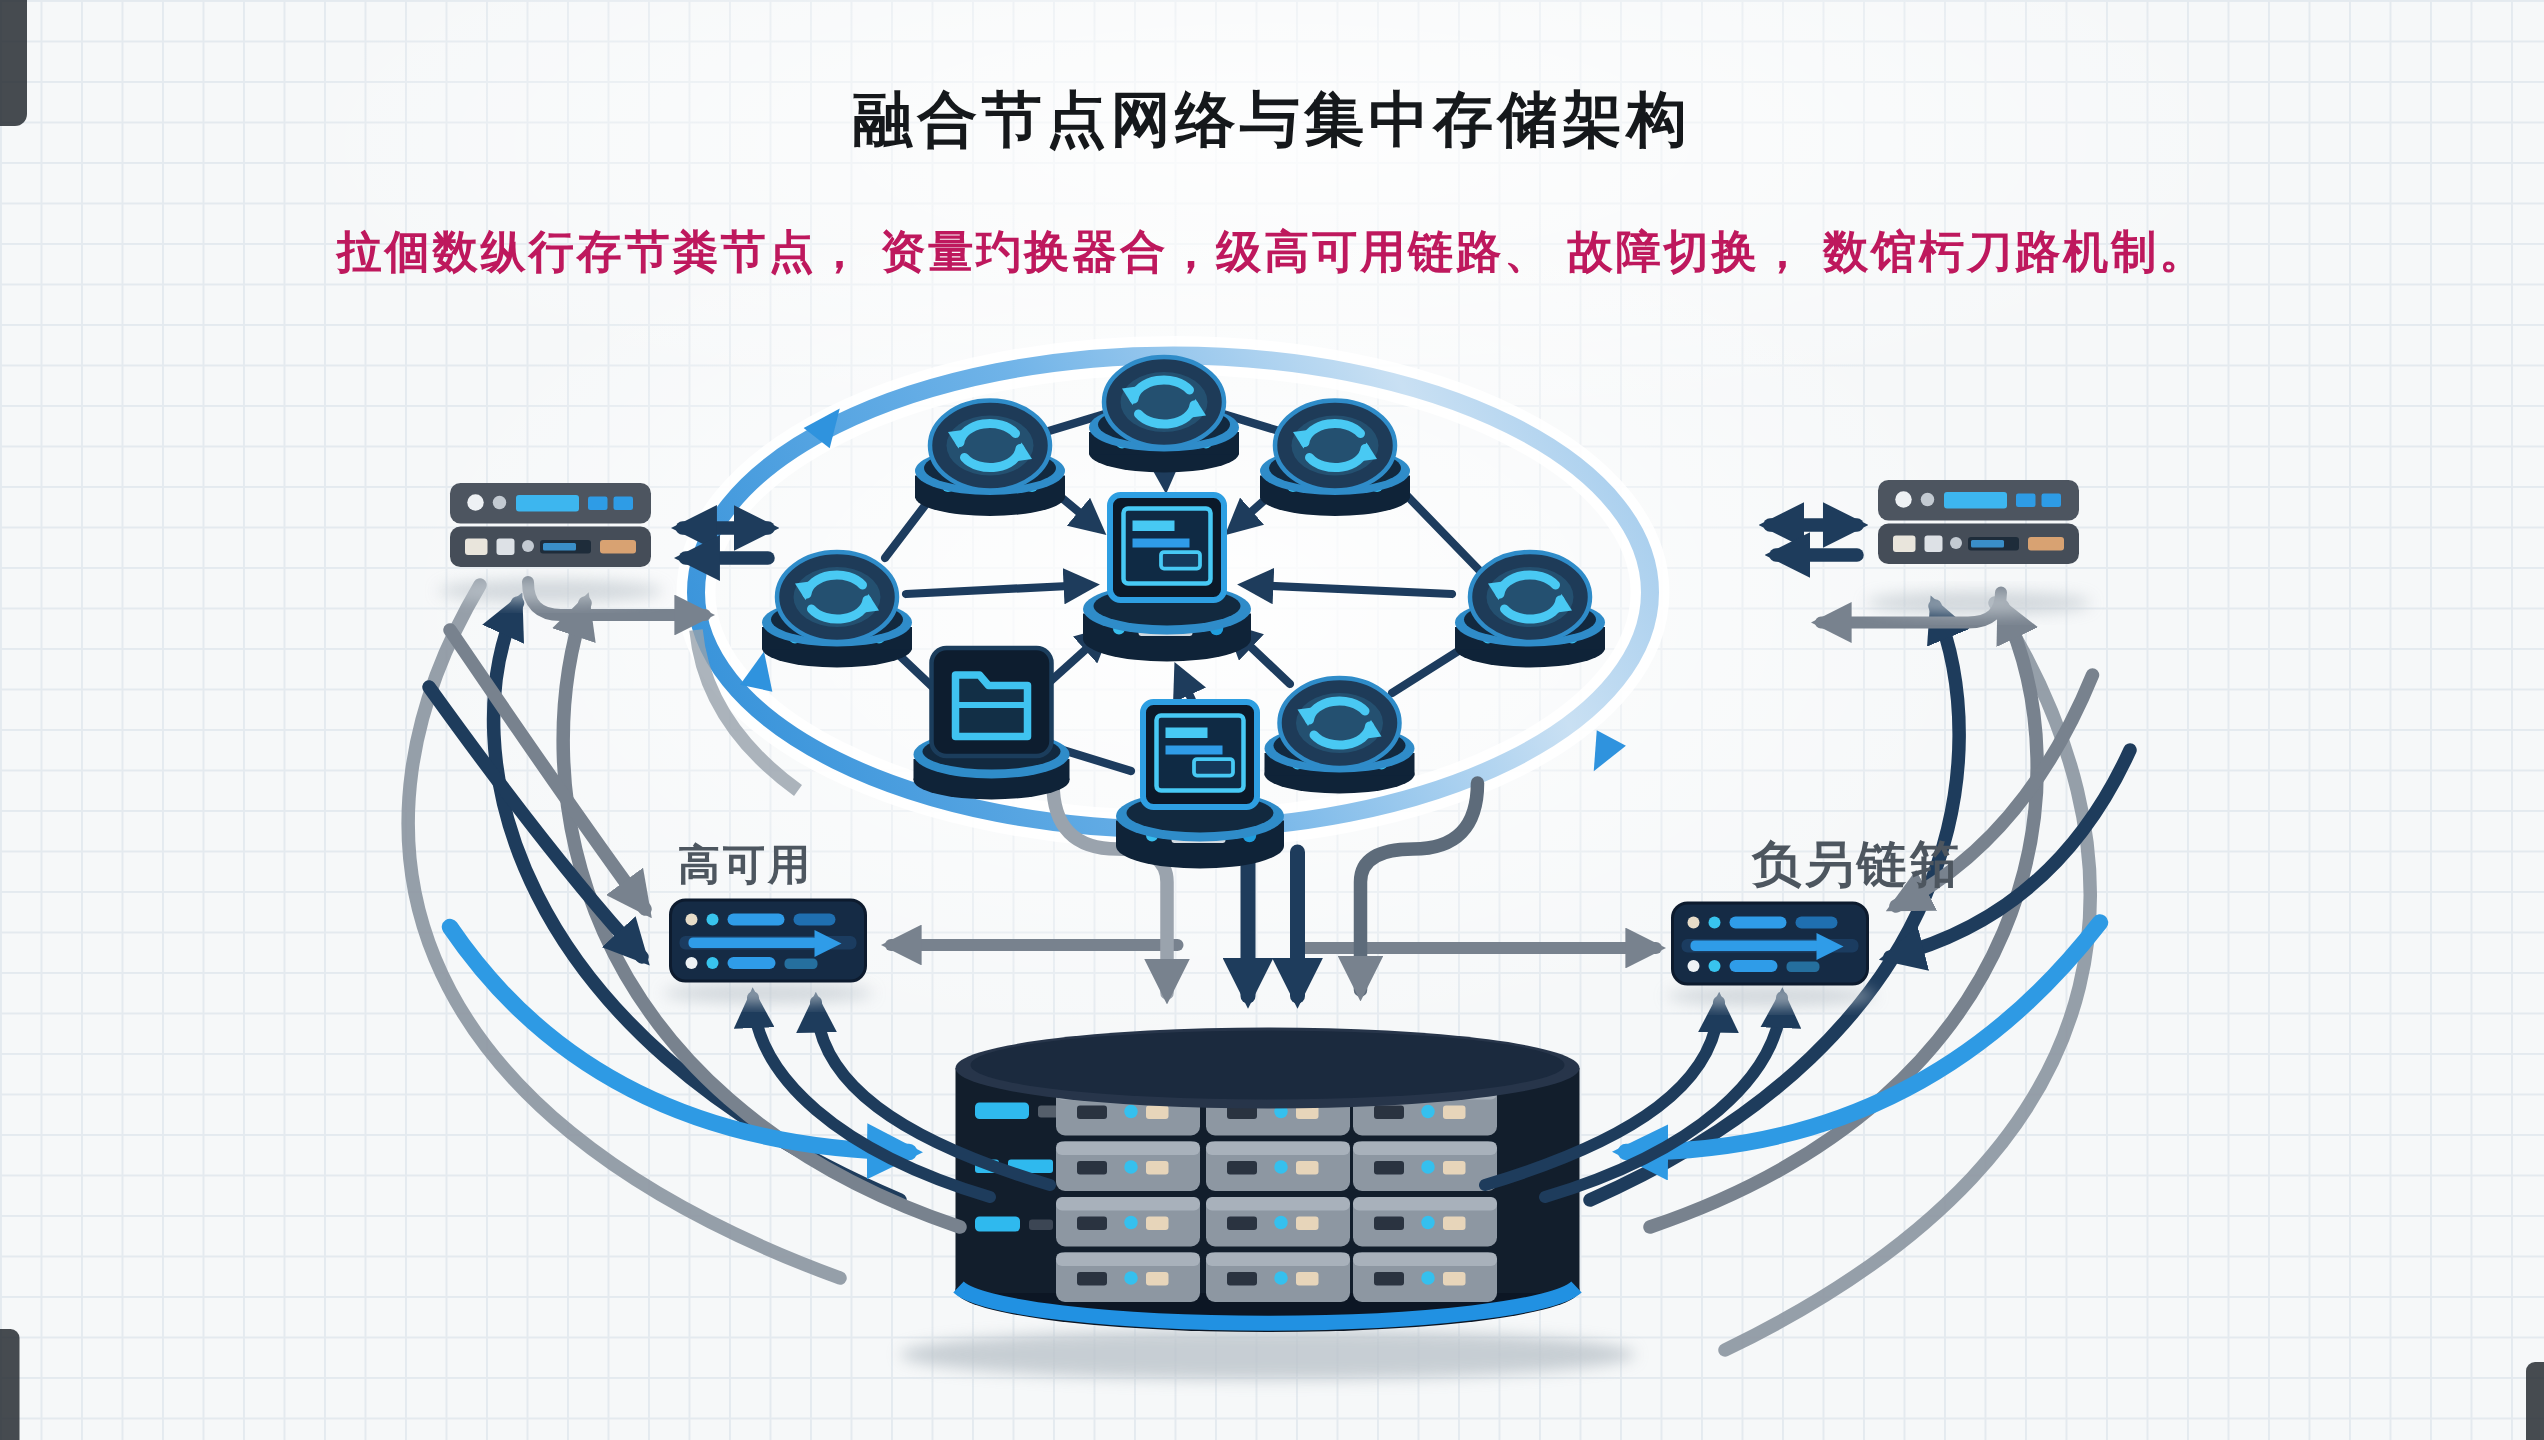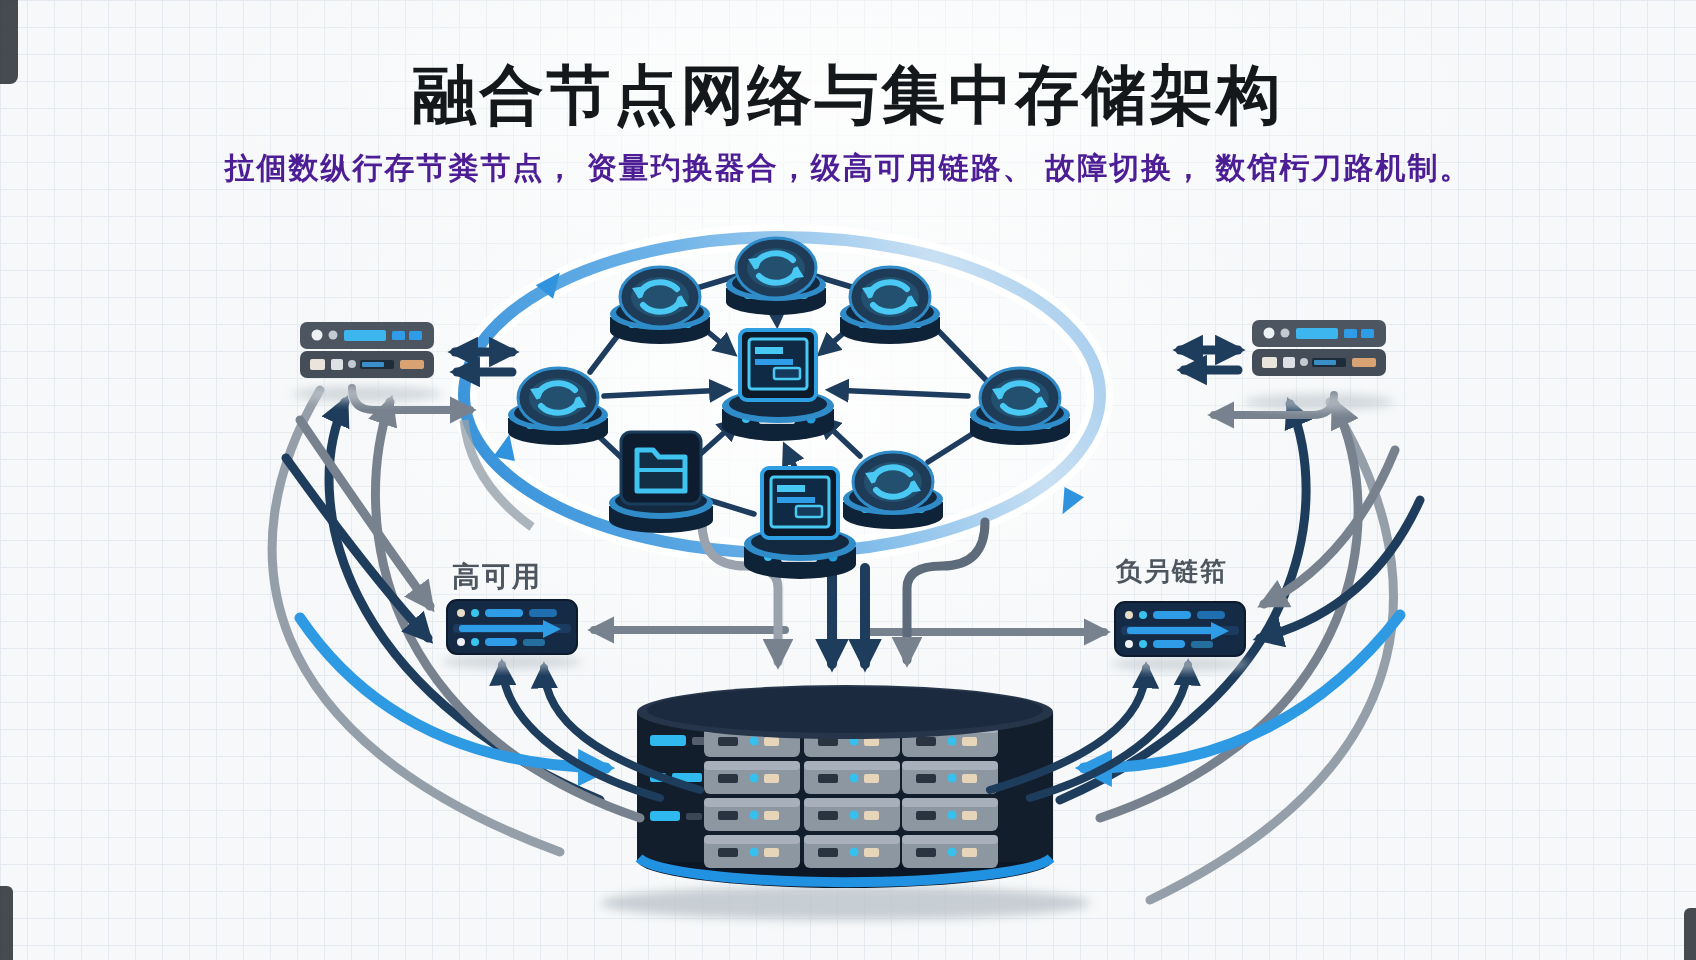--- a/index.html
+++ b/index.html
@@ -7,27 +7,27 @@
   .stage{position:absolute;inset:0;width:1696px;height:960px;background:#f6f8f9;}
   .gridpaper{position:absolute;inset:0;
     background-image:
       linear-gradient(#dfe6ec 1px, transparent 1px),
       linear-gradient(90deg,#dfe6ec 1px, transparent 1px);
     background-size:27px 27px;opacity:.75;}
   .wash{position:absolute;inset:0;
     background:radial-gradient(ellipse 760px 420px at 47% 42%, rgba(255,255,255,.95), rgba(255,255,255,0) 72%),
                radial-gradient(ellipse 900px 260px at 50% 10%, rgba(255,255,255,.85), rgba(255,255,255,0) 75%);}
   .title{position:absolute;left:0;right:0;top:52px;text-align:center;
-    font-size:64px;font-weight:900;color:#15181b;letter-spacing:3px;}
+    font-size:40px;font-weight:900;color:#15181b;letter-spacing:3px;}
   .subtitle{position:absolute;left:0;right:0;top:148px;text-align:center;
-    font-size:30px;font-weight:700;color:#4c1d95;letter-spacing:2px;}
+    font-size:30px;font-weight:700;color:#be185d;letter-spacing:2px;}
   .lbl{position:absolute;font-weight:700;color:#4d565f;letter-spacing:2px;}
   .lbl-lb{left:283px;top:252px;font-size:34px;}
   .lbl-ha{left:452px;top:558px;font-size:28px;}
-  .lbl-link{left:1116px;top:554px;font-size:26px;}
+  .lbl-link{left:1168px;top:554px;font-size:33px;}
   svg.diagram{position:absolute;left:0;top:0;}
   .corner{position:absolute;background:#272d33;opacity:.85;}
   .c1{left:0;top:0;width:18px;height:84px;border-bottom-right-radius:8px;}
   .c2{left:0;top:886px;width:13px;height:74px;border-top-right-radius:6px;}
   .c3{left:1684px;top:908px;width:12px;height:52px;border-top-left-radius:6px;}
 </style>
 </head>
 <body>
 
 <div class="stage">

